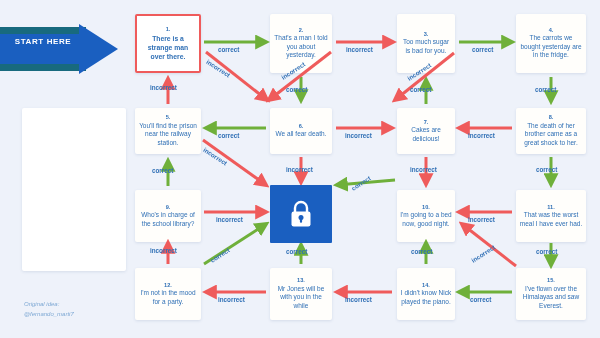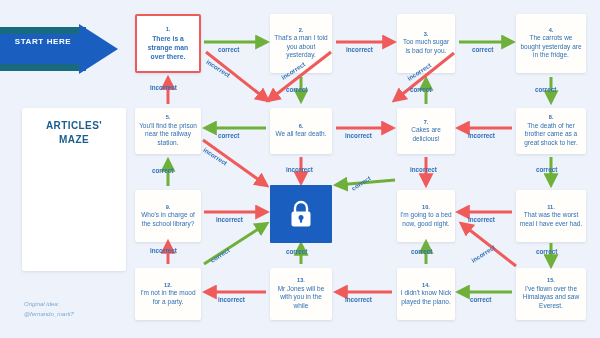--- a/index.html
+++ b/index.html
@@ -90,24 +90,20 @@
 
 <div id="start-banner">
   <div class="stripe top"></div>
   <div class="stripe bot"></div>
   <div class="bar"></div>
   <div class="head"></div>
   <div class="label">START HERE</div>
 </div>
 
 <div id="info-card">
-  <div id="info-title">
-    <span>ARTICLES'</span><br>
-    <span>MAZE</span>
-  </div>
 </div>
 
 <div id="credit">
   <div>Original idea:</div>
   <div>@fernando_marti7</div>
 </div>
 
 <div id="maze">
     <div class="cell active" style="left: 135px; top: 14px; width: 66px; height: 59px;">
       <div class="num">1.</div>

